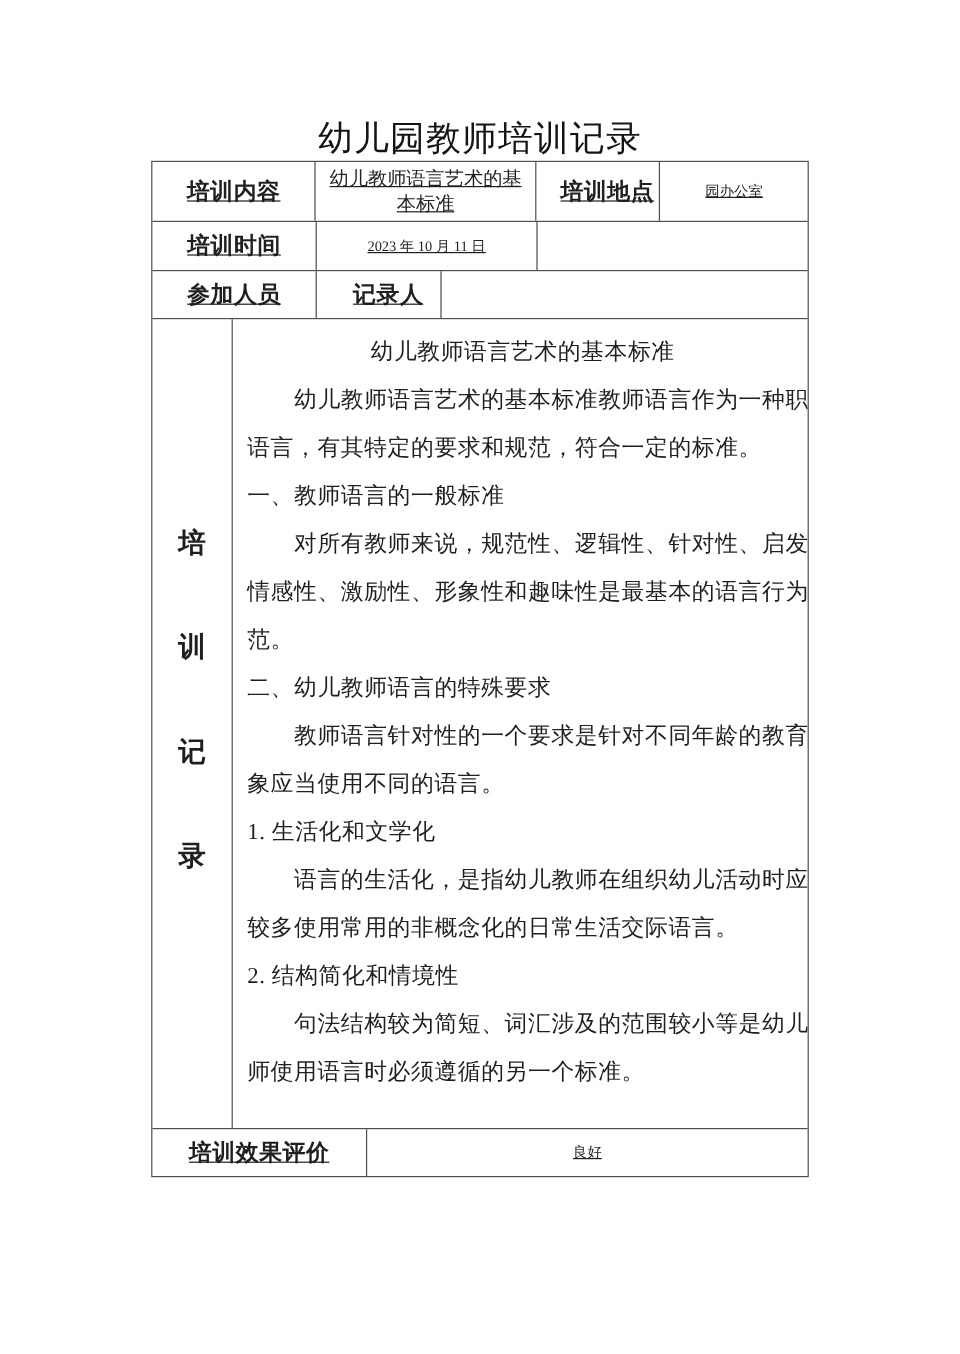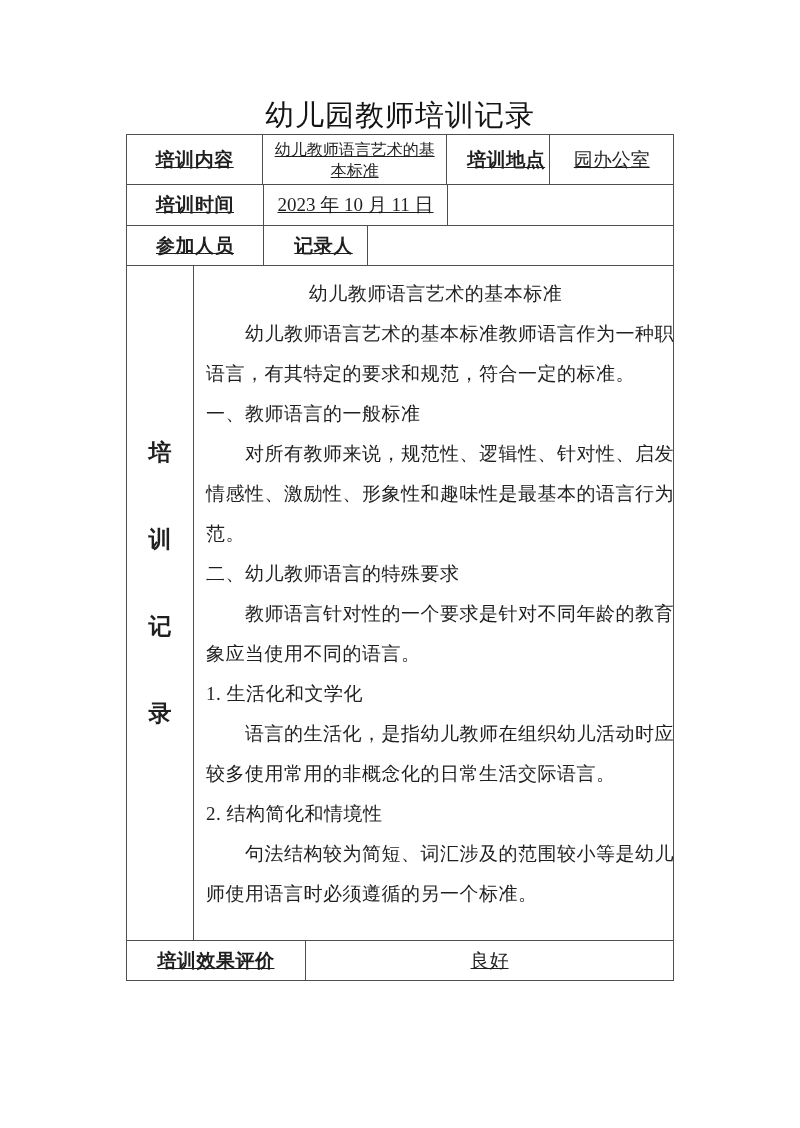--- a/index.html
+++ b/index.html
@@ -52,21 +52,21 @@
     padding: 2px 4px;
     text-decoration: underline;
   }
   .cell:first-child { border-left: none; }
   .label-cell {
     font-weight: bold;
     font-size: 19px;
     letter-spacing: 0.5px;
   }
   .value-cell {
-    font-size: 19px;
+    font-size: 12px;
   }
   .serif-nums {
     font-family: "Liberation Serif", "Liberation Sans", serif;
     text-align: center;
   }
   
   .c1 { width: 136px; }
   .c2 { width: 184px; }
   .c3 { width: 104px; padding-left: 20px; }
   .c4 { width: 124px; }

